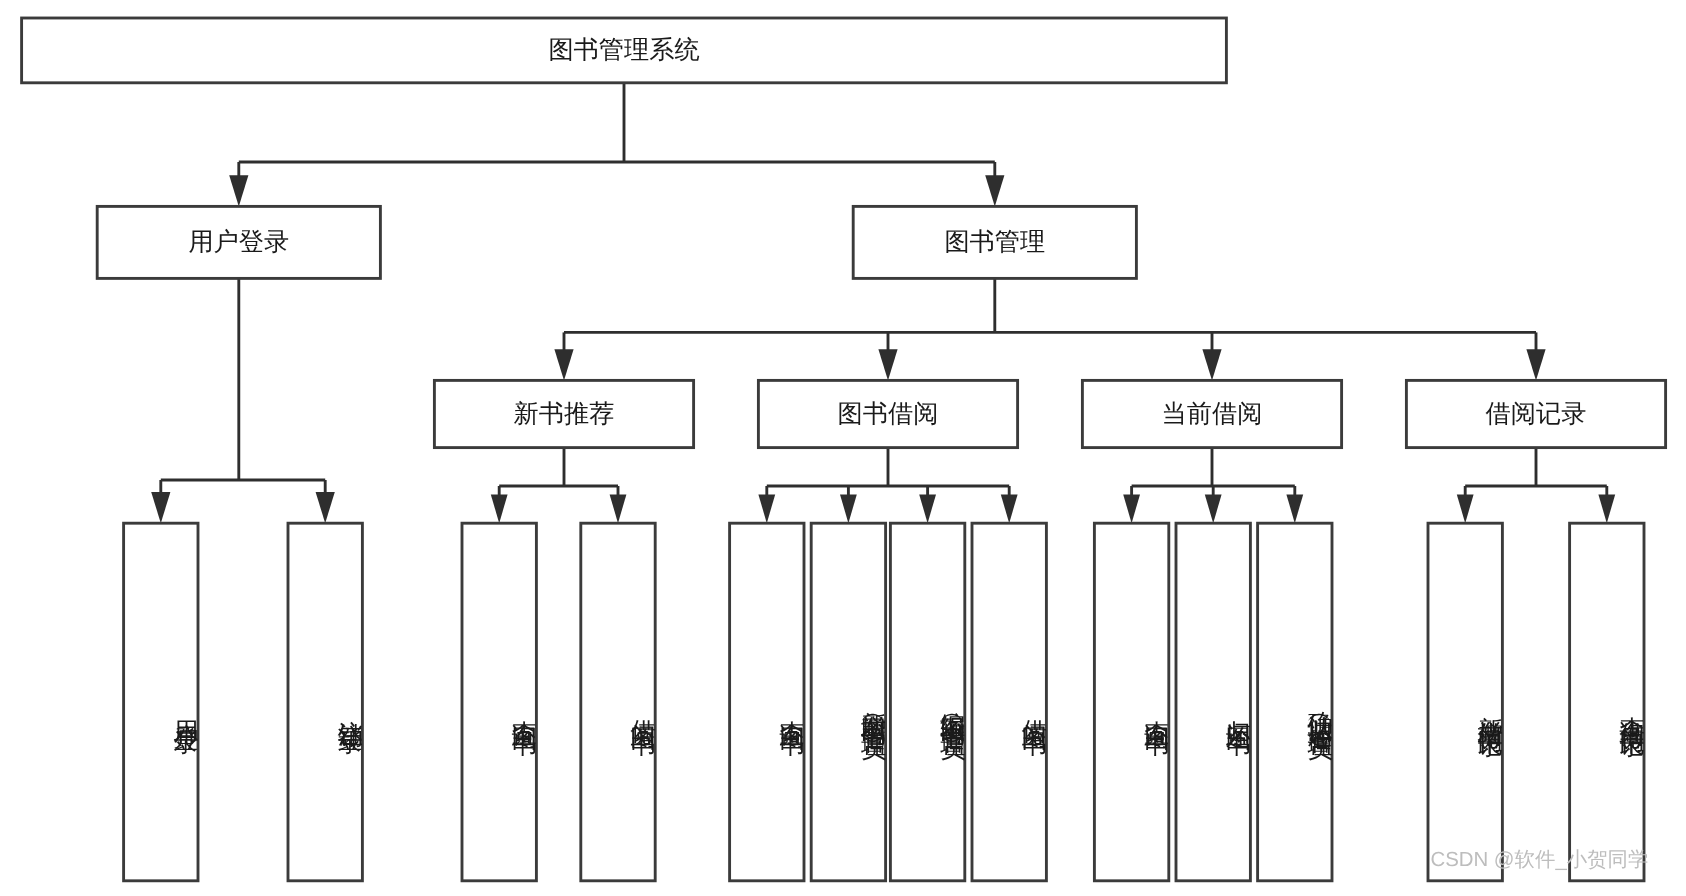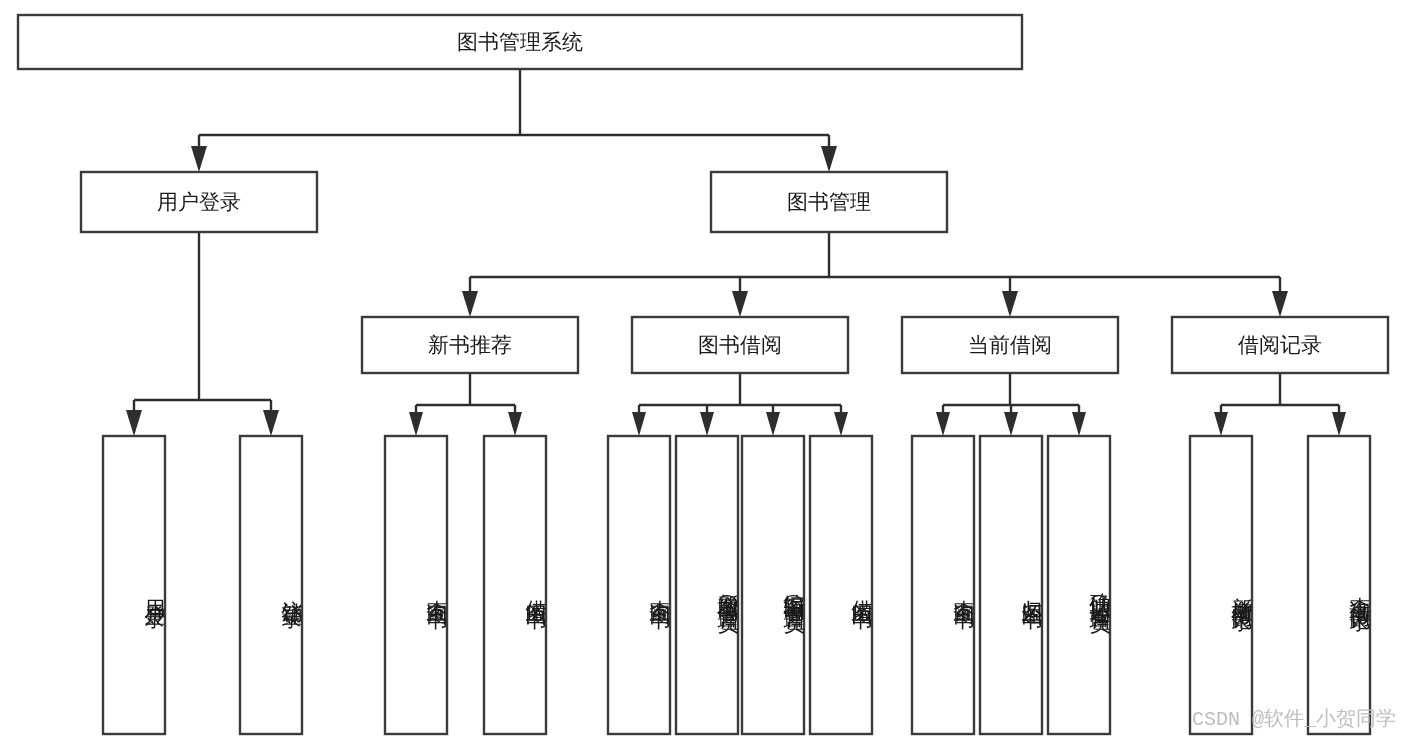--- a/index.html
+++ b/index.html
@@ -52,22 +52,22 @@
     font-size: 21px;
     line-height: 1.0;
     color: #1a1a1a;
     letter-spacing: 3px;
     text-align: center;
     white-space: nowrap;
     pointer-events: none;
   }
   .watermark {
     position: absolute;
-    font-family: Liberation Mono, monospace;
-    font-size: 20px;
+    font-family: Liberation Sans, sans-serif;
+    font-size: 17px;
     color: #bdbdbd;
     white-space: nowrap;
   }
 </style>
 </head>
 <body>
 
 <svg id="diagram" viewBox="0 0 1405 747">
   <defs>
     <g id="arrowglyph"></g>

